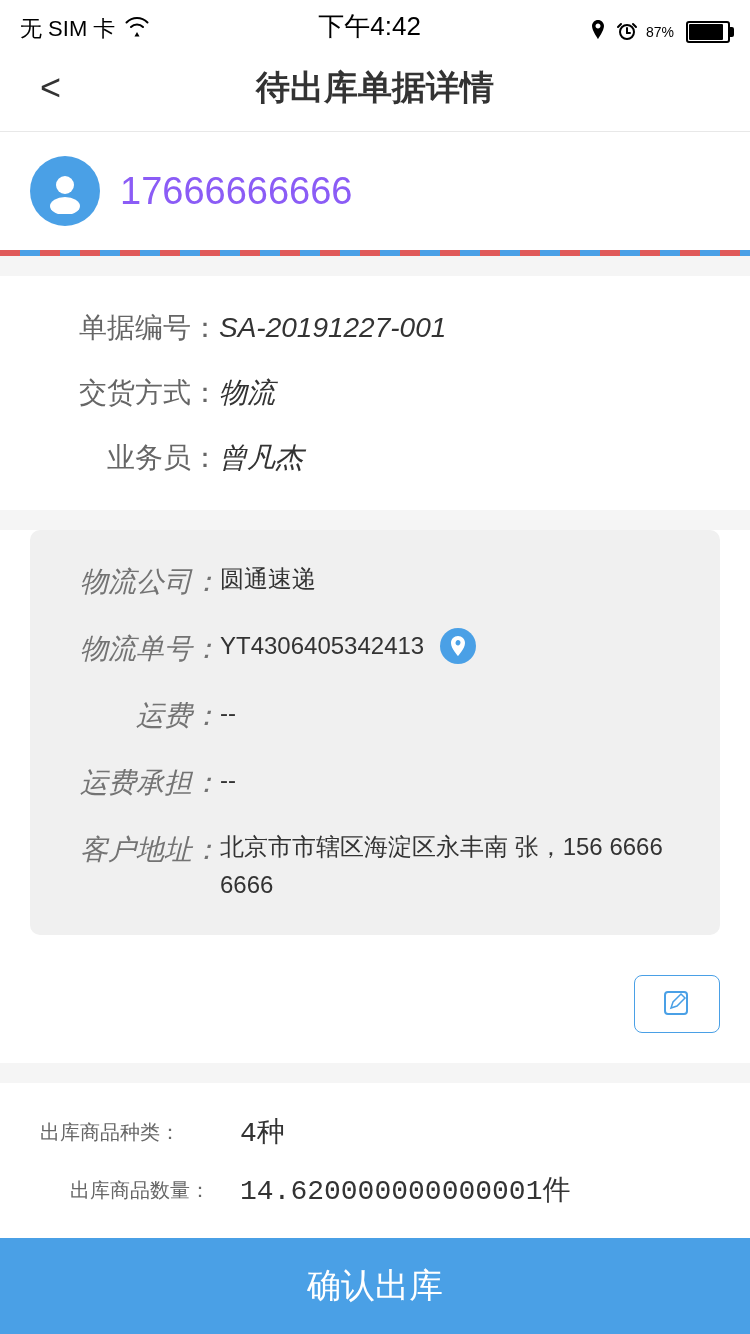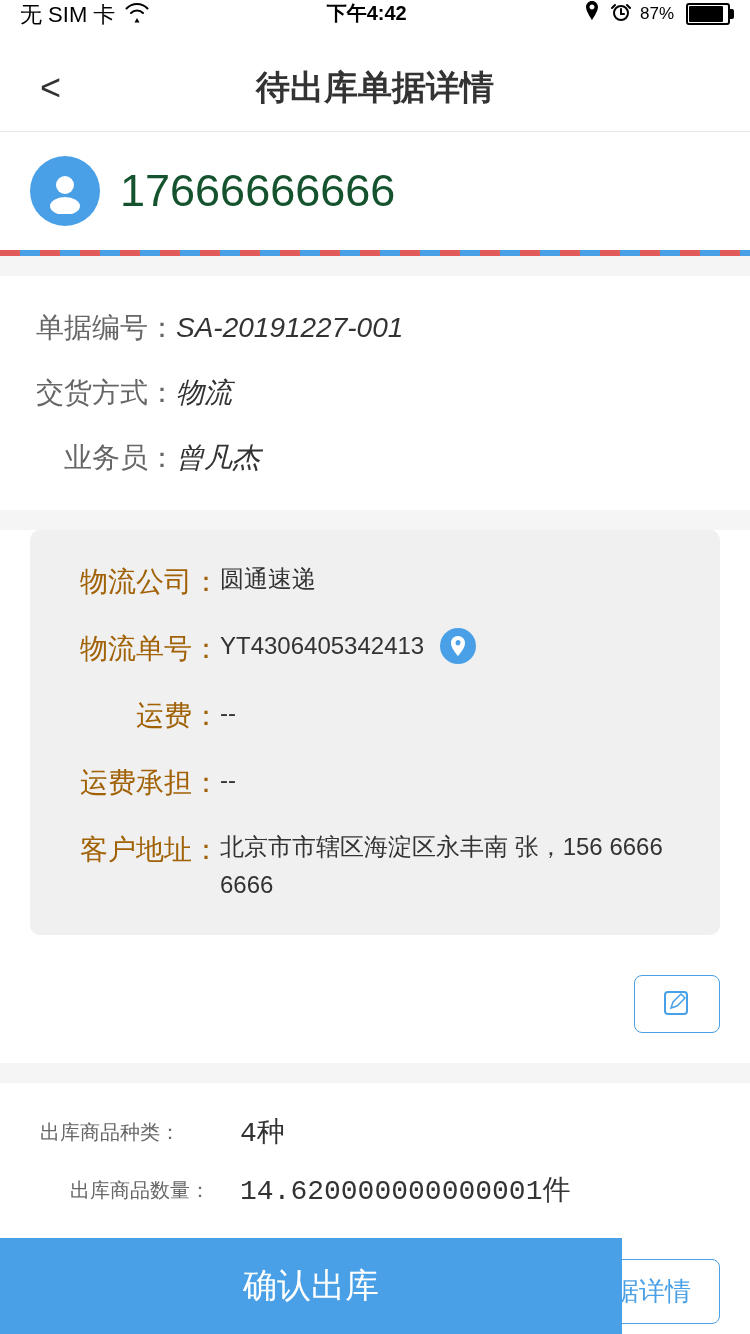--- a/index.html
+++ b/index.html
@@ -13,41 +13,41 @@
       font-size: 28px;
       color: #333;
     }
 
     
     .status-bar {
       width: 100%;
       height: 44px;
       background: #fff;
       display: flex;
-      align-items: flex-start;
+      align-items: flex-end;
       justify-content: space-between;
       padding: 0 20px;
       font-size: 24px;
       color: #000;
     }
     .status-bar-left {
       display: flex;
       align-items: center;
       gap: 8px;
       font-size: 22px;
     }
     .status-bar-center {
-      font-size: 20px;
-      font-weight: 700;
+      font-size: 26px;
+      font-weight: 400;
     }
     .status-bar-right {
       display: flex;
       align-items: center;
       gap: 8px;
-      font-size: 17px;
+      font-size: 14px;
     }
     .battery-icon {
       display: inline-block;
       width: 44px;
       height: 22px;
       border: 2px solid #000;
       border-radius: 3px;
       position: relative;
       margin-left: 4px;
     }
@@ -115,44 +115,44 @@
       display: flex;
       align-items: center;
       justify-content: center;
       flex-shrink: 0;
     }
     .customer-avatar svg {
       width: 46px;
       height: 46px;
     }
     .customer-phone {
-      font-size: 45px;
+      font-size: 38px;
       font-weight: 500;
-      color: #14532d;
+      color: #8b5cf6;
     }
 
     
     .dashed-divider {
       width: 100%;
       height: 6px;
       background: repeating-linear-gradient(
         90deg,
         #e05a5a 0px,
         #e05a5a 20px,
         #4aa0e6 20px,
         #4aa0e6 40px
       );
       margin: 0;
     }
 
     
     .section-card {
       background: #fff;
       margin: 20px 0;
-      padding: 30px 16px;
+      padding: 30px 59px;
     }
 
     .info-row {
       display: flex;
       align-items: flex-start;
       margin-bottom: 20px;
       line-height: 1.6;
     }
     .info-row:last-of-type {
       margin-bottom: 0;
@@ -181,25 +181,26 @@
     .logistics-row {
       display: flex;
       align-items: flex-start;
       margin-bottom: 22px;
       line-height: 1.6;
     }
     .logistics-row:last-of-type {
       margin-bottom: 1px;
     }
     .logistics-label {
-      color: #a16207;
+      color: #737373;
       font-size: 28px;
       min-width: 160px;
       text-align: right;
       flex-shrink: 0;
+      font-style: italic;
     }
     .logistics-value {
       color: #333;
       font-size: 24px;
       flex: 1;
       display: flex;
       align-items: center;
       gap: 16px;
     }
 
@@ -279,21 +280,21 @@
       font-size: 26px;
       background: #fff;
       cursor: pointer;
     }
 
     
     .confirm-btn-container {
       position: fixed;
       bottom: 0;
       left: 0;
-      width: 622px;
+      width: 750px;
       background: #4aa0e6;
       height: 96px;
       display: flex;
       align-items: center;
       justify-content: center;
       cursor: pointer;
     }
     .confirm-btn-text {
       color: #fff;
       font-size: 34px;

